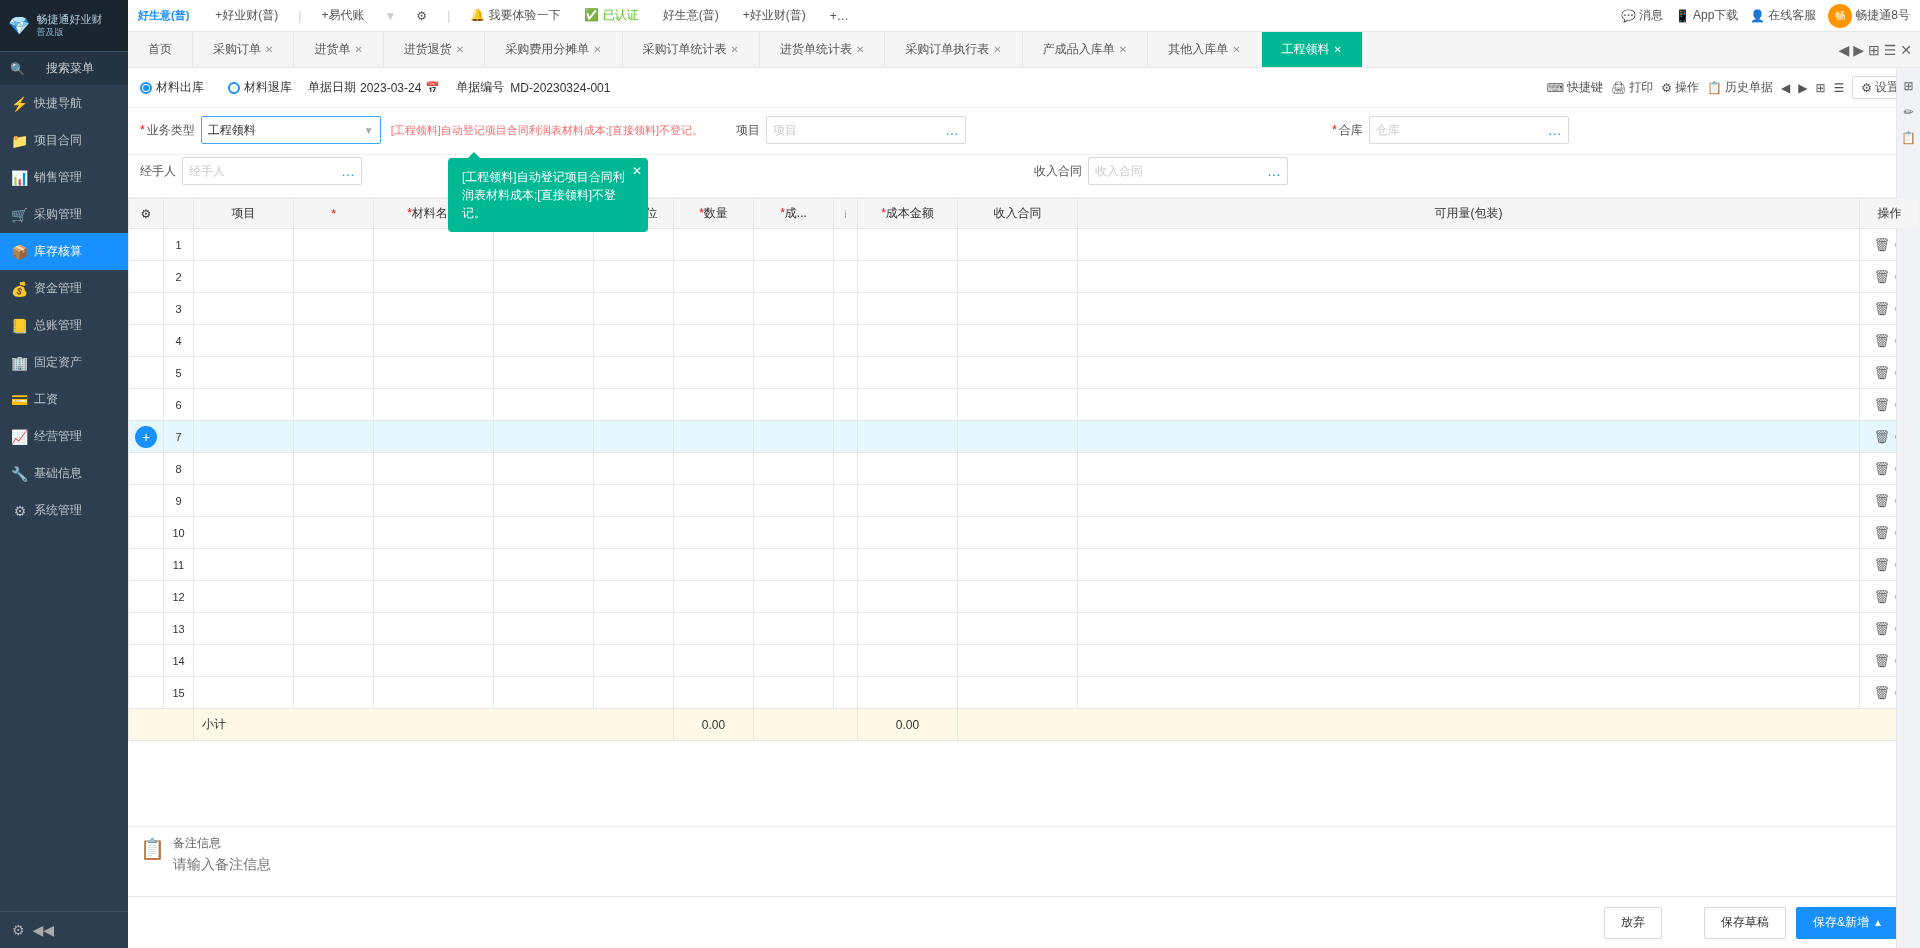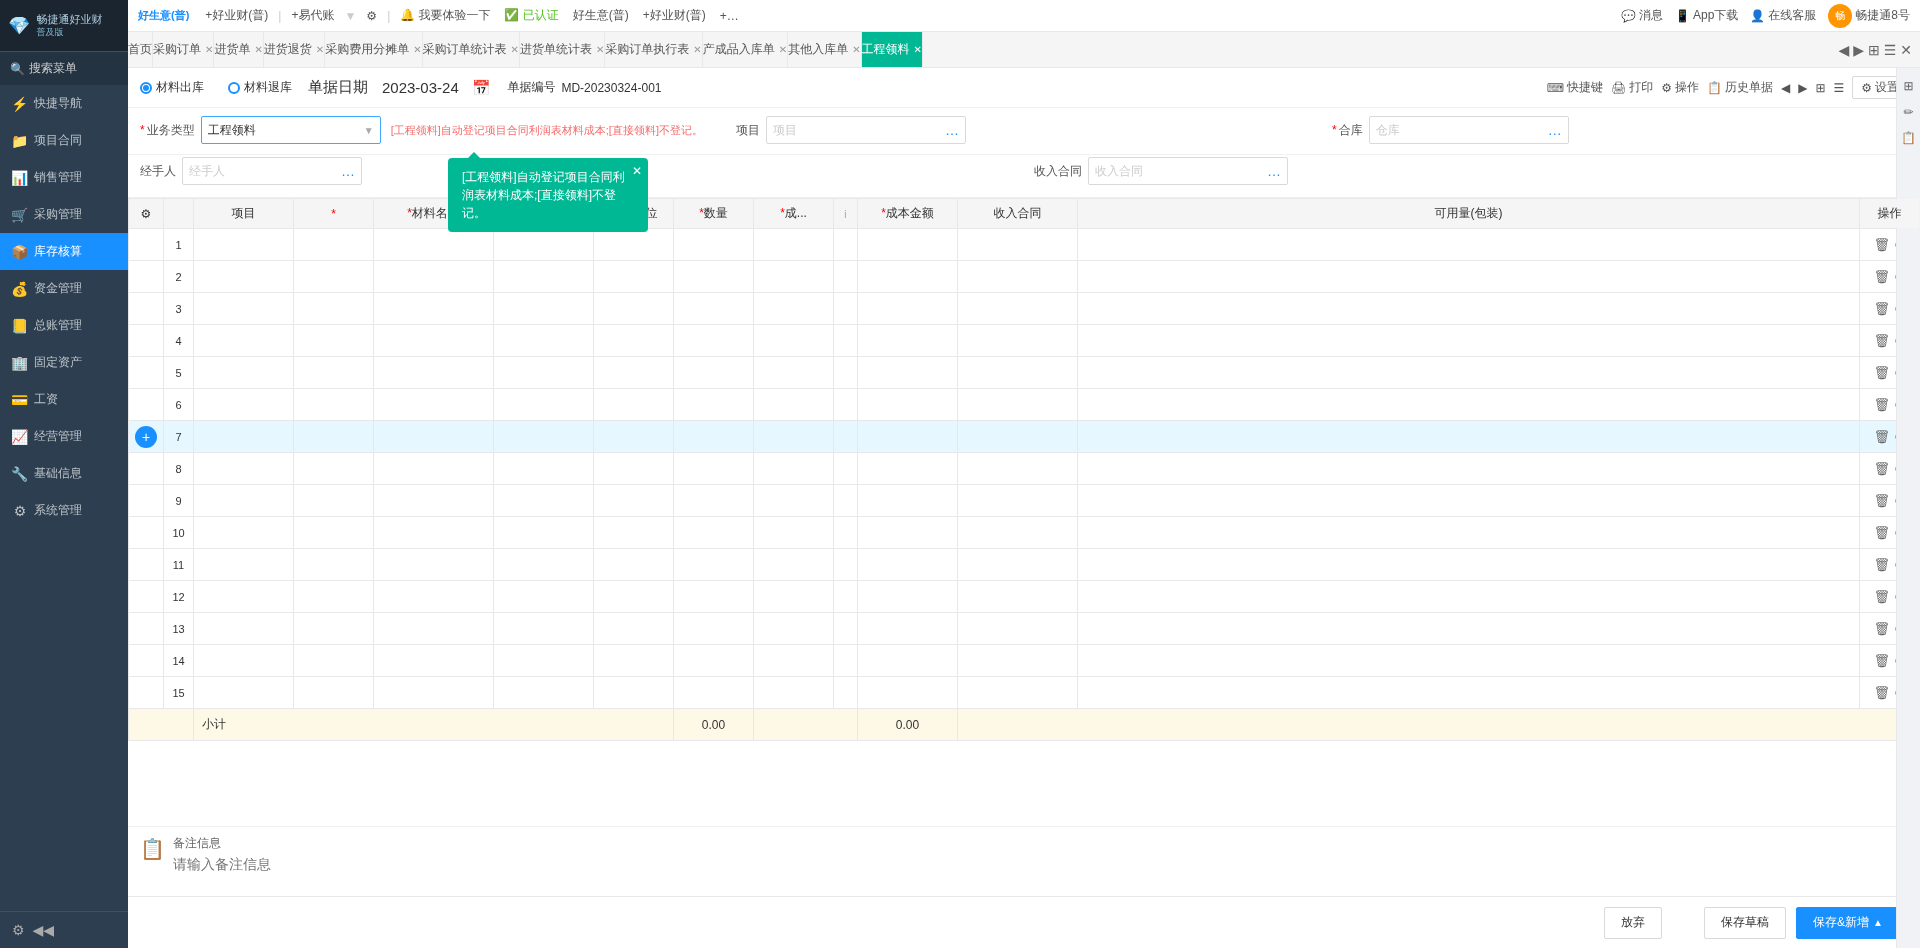--- a/index.html
+++ b/index.html
@@ -4,59 +4,59 @@
   <style>
     * { box-sizing: border-box; margin: 0; padding: 0; }
     body { font-family: 'Microsoft YaHei', Arial, sans-serif; font-size: 12px; background: #f0f2f5; color: #333; display: flex; height: 948px; overflow: hidden; }
 
     
     .sidebar { width: 128px; background: #2c3e50; color: #fff; display: flex; flex-direction: column; flex-shrink: 0; }
     .sidebar-logo { padding: 12px 8px; background: #1a252f; display: flex; align-items: center; gap: 6px; border-bottom: 1px solid #3d5166; }
     .sidebar-logo-text { font-size: 11px; color: #aecde0; line-height: 1.3; }
     .sidebar-logo-badge { font-size: 9px; color: #7fb3cc; }
     .sidebar-search { display: flex; align-items: center; gap: 4px; padding: 8px 10px; background: #243342; cursor: pointer; }
-    .sidebar-search-text { font-size: 12px; color: #ccc; }
+    .sidebar-search-text { font-size: 12px; color: #ccc; margin-left: 17px; }
     .sidebar-nav { flex: 1; overflow-y: auto; }
     .sidebar-item { display: flex; align-items: center; gap: 6px; padding: 10px 12px; cursor: pointer; color: #bdc3c7; font-size: 12px; transition: background 0.2s; }
     .sidebar-item.active { background: #1890ff; color: #fff; }
     .sidebar-item-icon { width: 16px; height: 16px; display: flex; align-items: center; justify-content: center; font-size: 14px; flex-shrink: 0; }
     .sidebar-bottom { display: flex; align-items: center; gap: 8px; padding: 10px 12px; border-top: 1px solid #3d5166; }
     .sidebar-bottom-icon { color: #aaa; cursor: pointer; font-size: 14px; }
 
     
     .main { flex: 1; display: flex; flex-direction: column; overflow: hidden; background: #fff; }
 
     
-    .topbar { height: 32px; background: #fff; border-bottom: 1px solid #e8e8e8; display: flex; align-items: center; padding: 0 10px; gap: 2px; flex-shrink: 0; text-align: center; }
+    .topbar { height: 32px; background: #fff; border-bottom: 1px solid #e8e8e8; display: flex; align-items: center; padding: 0 10px; gap: 12px; flex-shrink: 0; text-align: center; }
     .topbar-brand { font-size: 11px; color: #1890ff; margin-right: 8px; font-weight: bold; }
     .topbar-nav-item { font-size: 12px; color: #555; padding: 0 6px; cursor: pointer; white-space: nowrap; }
     .topbar-nav-sep { color: #ccc; margin: 0 2px; }
     .topbar-right { margin-left: auto; display: flex; align-items: center; gap: 12px; font-size: 12px; color: #555; }
     .topbar-right-item { display: flex; align-items: center; gap: 3px; cursor: pointer; }
     .user-avatar { width: 24px; height: 24px; border-radius: 50%; background: #ff9500; display: flex; align-items: center; justify-content: center; color: #fff; font-size: 10px; }
     .badge-green { color: #52c41a; }
 
     
     .tabbar { height: 36px; background: #f5f5f5; border-bottom: 1px solid #e8e8e8; display: flex; align-items: stretch; flex-shrink: 0; overflow-x: auto; }
-    .tab-item { display: flex; align-items: center; gap: 4px; padding: 0 0; font-size: 12px; color: #555; cursor: pointer; border-right: 1px solid #e8e8e8; white-space: nowrap; flex-shrink: 0; }
+    .tab-item { display: flex; align-items: center; gap: 4px; padding: 0 20px; font-size: 12px; color: #555; cursor: pointer; border-right: 1px solid #e8e8e8; white-space: nowrap; flex-shrink: 0; }
     .tab-item.active-green { background: #00b894; color: #fff; }
     .tab-close { font-size: 10px; color: #999; cursor: pointer; }
     .tabbar-end { margin-left: auto; display: flex; align-items: center; padding: 0 8px; gap: 4px; }
     .tabbar-end-icon { cursor: pointer; color: #666; font-size: 14px; }
 
     
     .content { flex: 1; display: flex; flex-direction: column; overflow: hidden; background: #fff; }
 
     
     .form-header { padding: 8px 12px; border-bottom: 1px solid #f0f0f0; display: flex; align-items: center; gap: 16px; flex-shrink: 0; position: relative; }
     .radio-group { display: flex; align-items: center; gap: 24px; }
     .radio-item { display: flex; align-items: center; gap: 4px; cursor: pointer; font-size: 12px; }
     .radio-dot { width: 12px; height: 12px; border-radius: 50%; border: 2px solid #1890ff; display: flex; align-items: center; justify-content: center; }
     .radio-dot.checked::after { content: ''; width: 6px; height: 6px; border-radius: 50%; background: #1890ff; display: block; }
-    .date-group { display: flex; align-items: center; gap: 14px; font-size: 15px; }
+    .date-group { display: flex; align-items: center; gap: 4px; font-size: 12px; }
     .date-value { color: #333; font-weight: 500; }
     .single-num { display: flex; align-items: center; gap: 6px; font-size: 12px; }
     .header-right-actions { margin-left: auto; display: flex; align-items: center; gap: 8px; font-size: 12px; color: #555; }
     .header-action-btn { display: flex; align-items: center; gap: 3px; cursor: pointer; color: #555; }
     .settings-btn { display: flex; align-items: center; gap: 3px; cursor: pointer; color: #555; border: 1px solid #d9d9d9; padding: 2px 8px; border-radius: 2px; }
 
     
     .form-fields { padding: 8px 12px; display: flex; align-items: flex-start; gap: 0; flex-shrink: 0; border-bottom: 1px solid #f0f0f0; flex-wrap: wrap; }
     .form-field { display: flex; align-items: center; gap: 6px; min-width: 280px; margin-bottom: 4px; flex: 1; }
     .form-label { font-size: 12px; color: #555; white-space: nowrap; }

